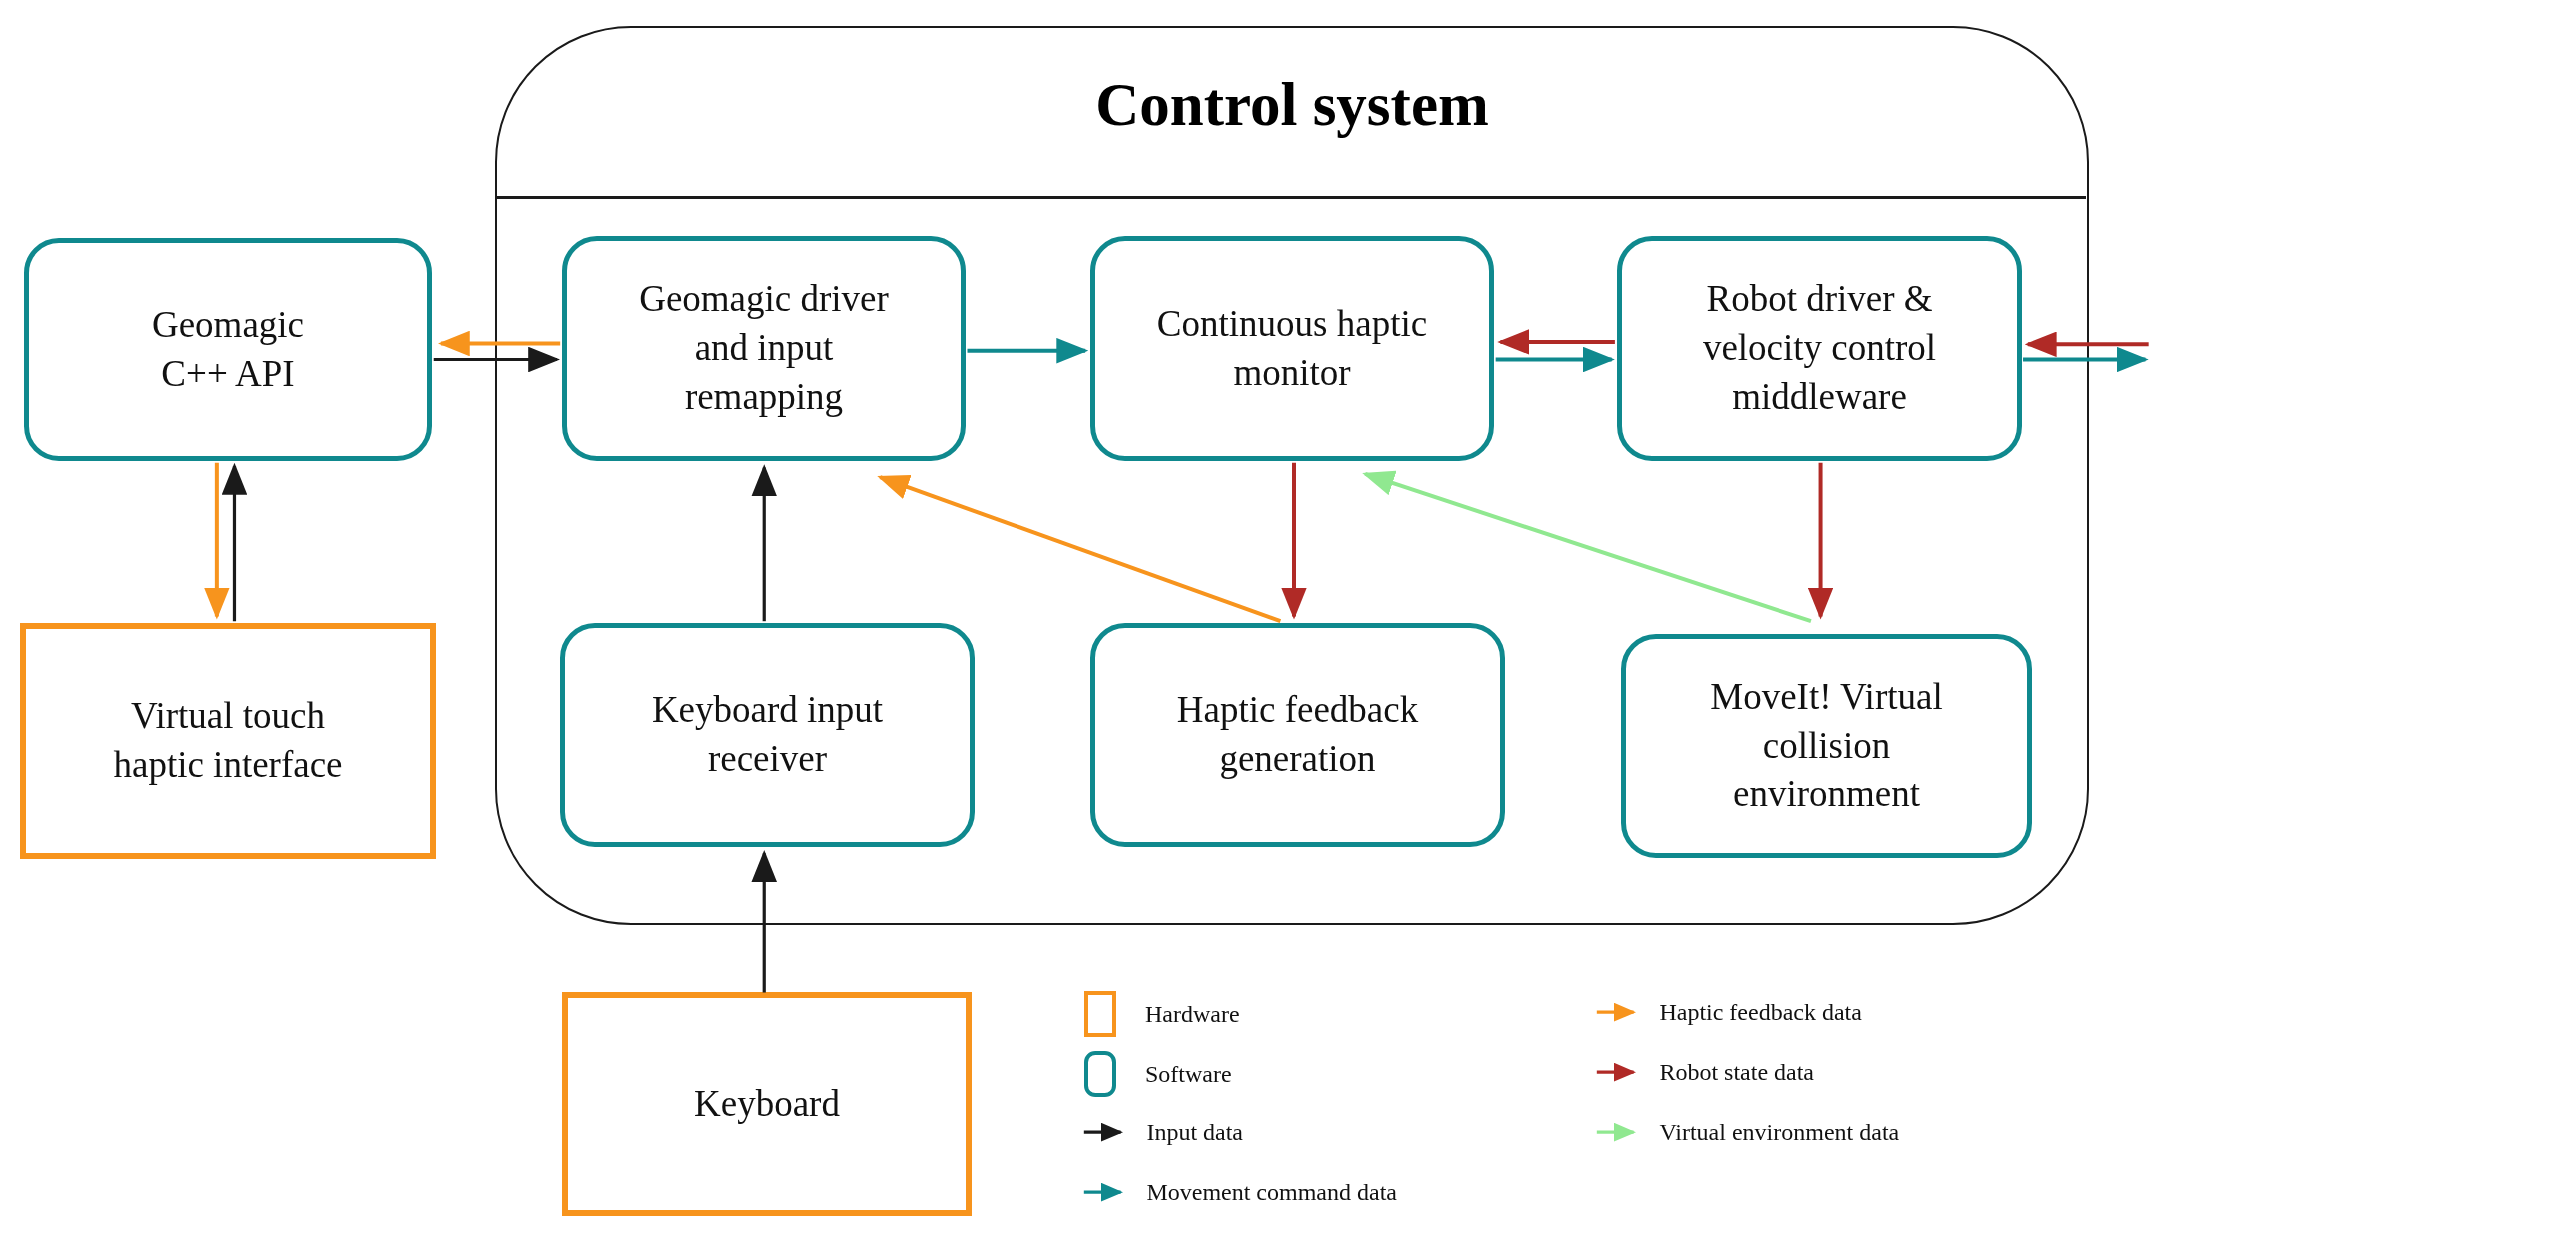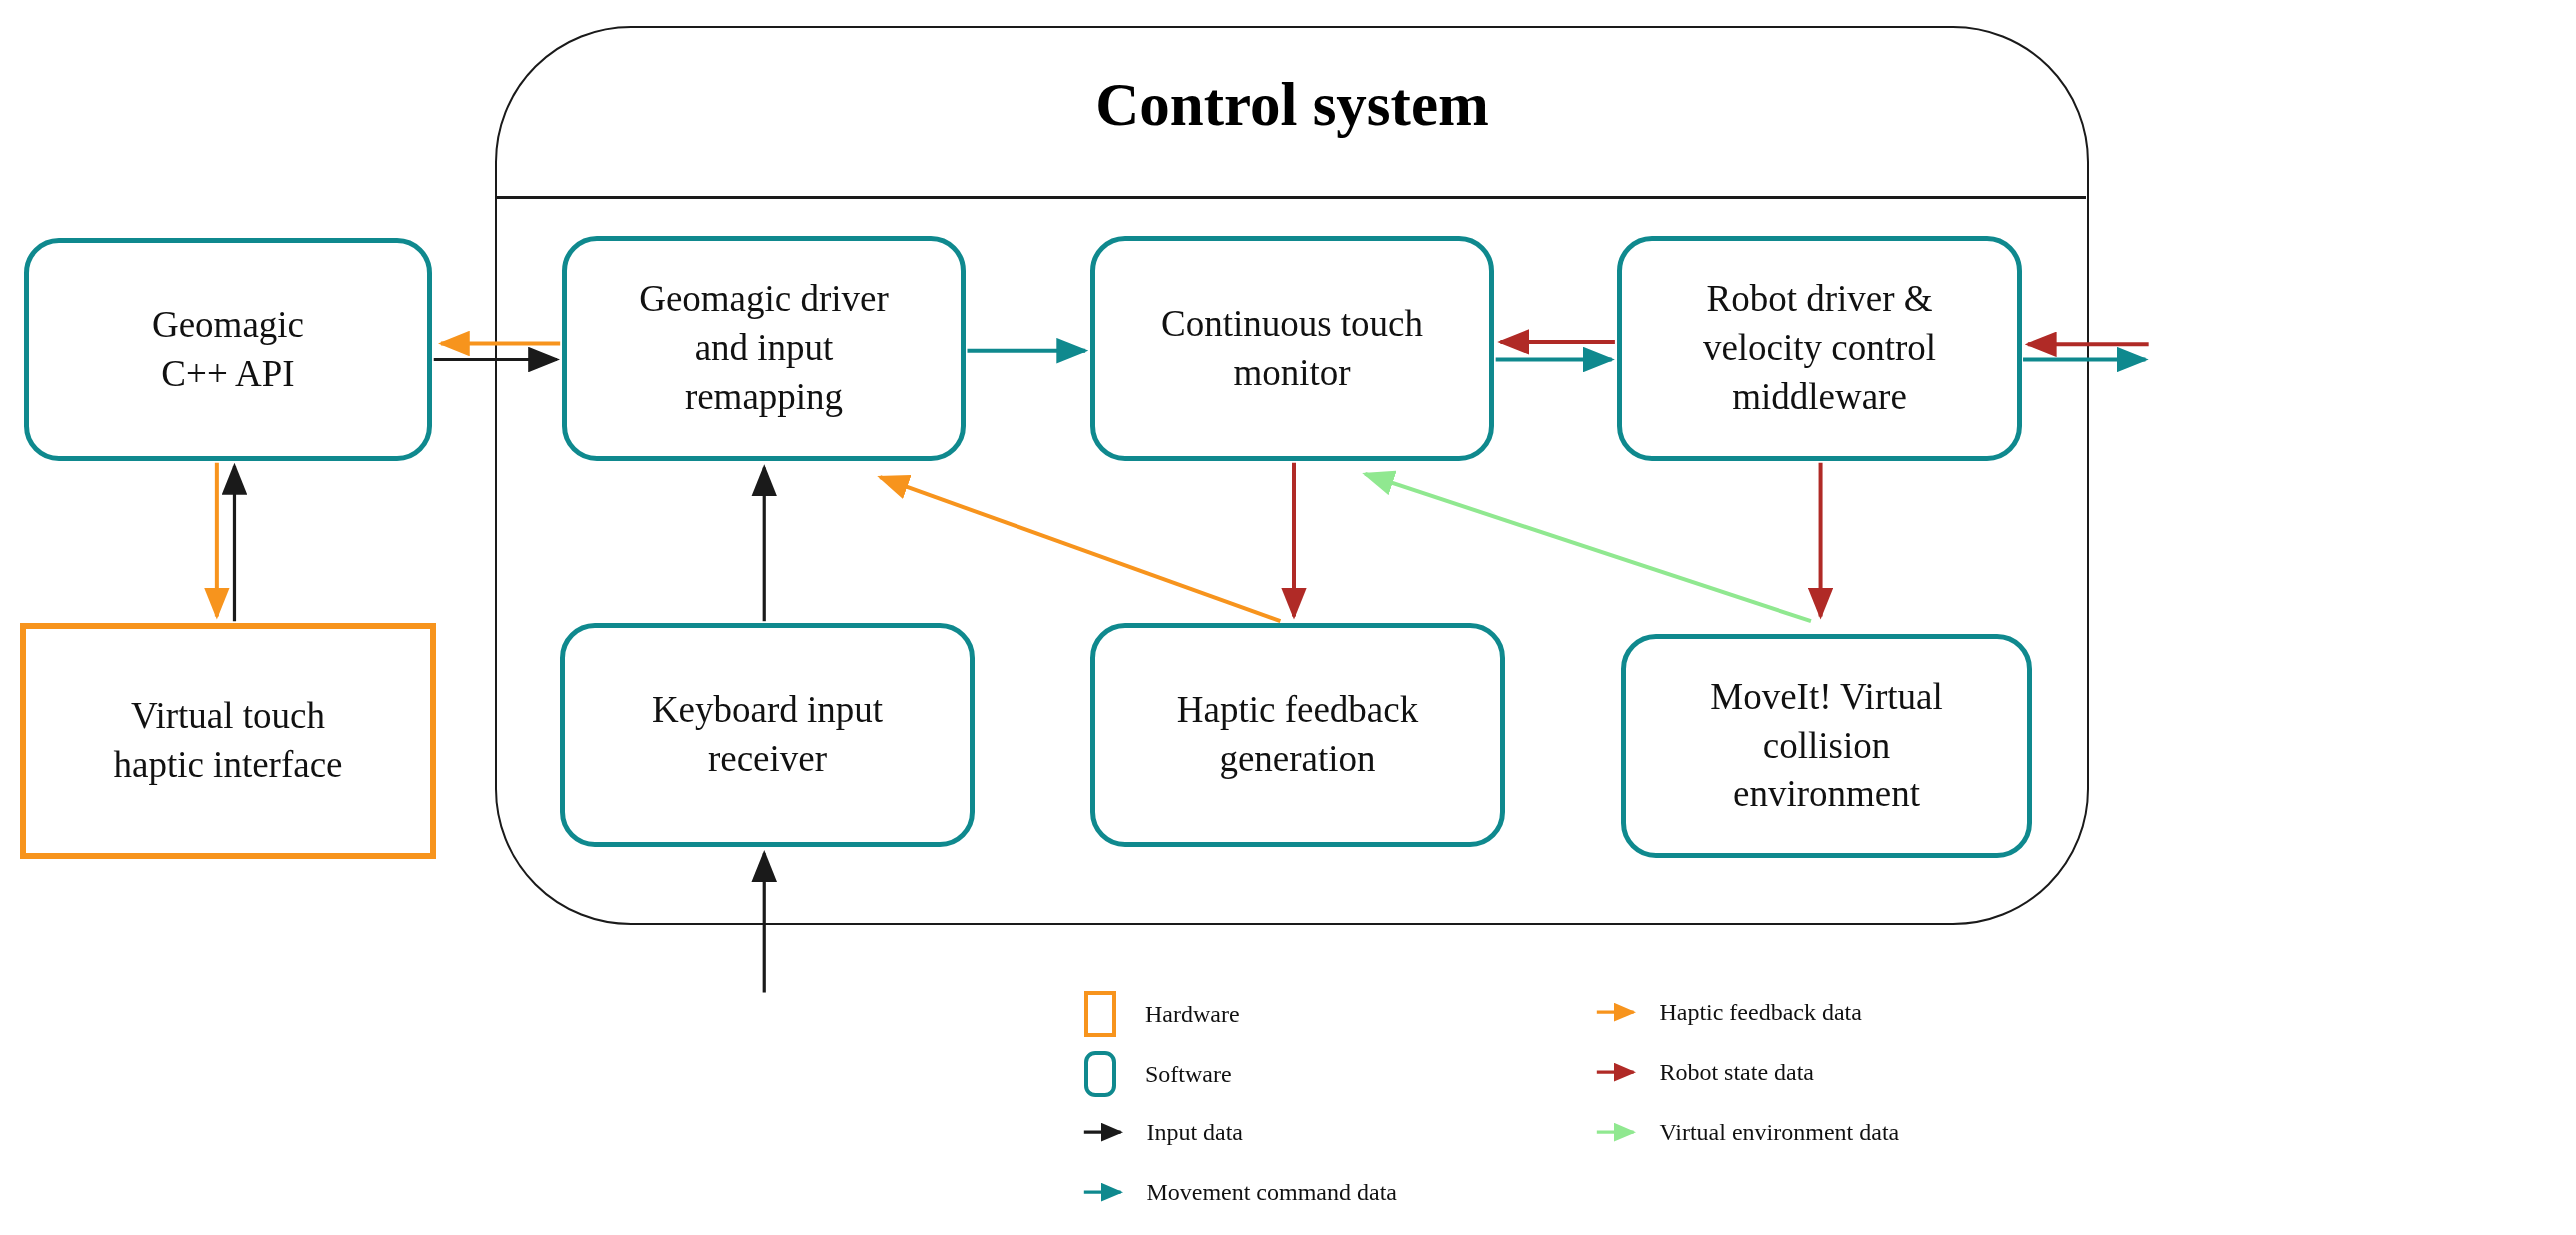--- a/index.html
+++ b/index.html
@@ -120,41 +120,44 @@
   <div class="node hardware" id="node-geomagic-touch">
     <span class="node-label">Virtual touch
 haptic interface</span>
   </div>
   <div class="node software" id="node-geomagic-driver">
     <span class="node-label">Geomagic driver
 and input
 remapping</span>
   </div>
   <div class="node software" id="node-state-monitor">
-    <span class="node-label">Continuous touch
+    <span class="node-label">Continuous haptic
 monitor</span>
   </div>
   <div class="node software" id="node-robot-driver">
     <span class="node-label">Robot driver &amp;
 velocity control
 middleware</span>
   </div>
   <div class="node software" id="node-keyboard-receiver">
     <span class="node-label">Keyboard input
 receiver</span>
   </div>
   <div class="node software" id="node-haptic-generation">
     <span class="node-label">Haptic feedback
 generation</span>
   </div>
   <div class="node software" id="node-moveit">
     <span class="node-label">MoveIt! Virtual
 collision
 environment</span>
   </div>
+  <div class="node hardware" id="node-keyboard">
+    <span class="node-label">Keyboard</span>
+  </div>
 
   <svg id="arrow-layer" viewBox="0 0 3219 1544" xmlns="http://www.w3.org/2000/svg">
     <defs>
       <marker id="ah-black" markerUnits="userSpaceOnUse" markerWidth="40" markerHeight="32" refX="36" refY="16" orient="auto">
           <path d="M0,0 L40,16 L0,32 Z" fill="#1a1a1a"></path>
         </marker>
       <marker id="ah-teal" markerUnits="userSpaceOnUse" markerWidth="40" markerHeight="32" refX="36" refY="16" orient="auto">
           <path d="M0,0 L40,16 L0,32 Z" fill="#0f898e"></path>
         </marker>
       <marker id="ah-orange" markerUnits="userSpaceOnUse" markerWidth="40" markerHeight="32" refX="36" refY="16" orient="auto">

